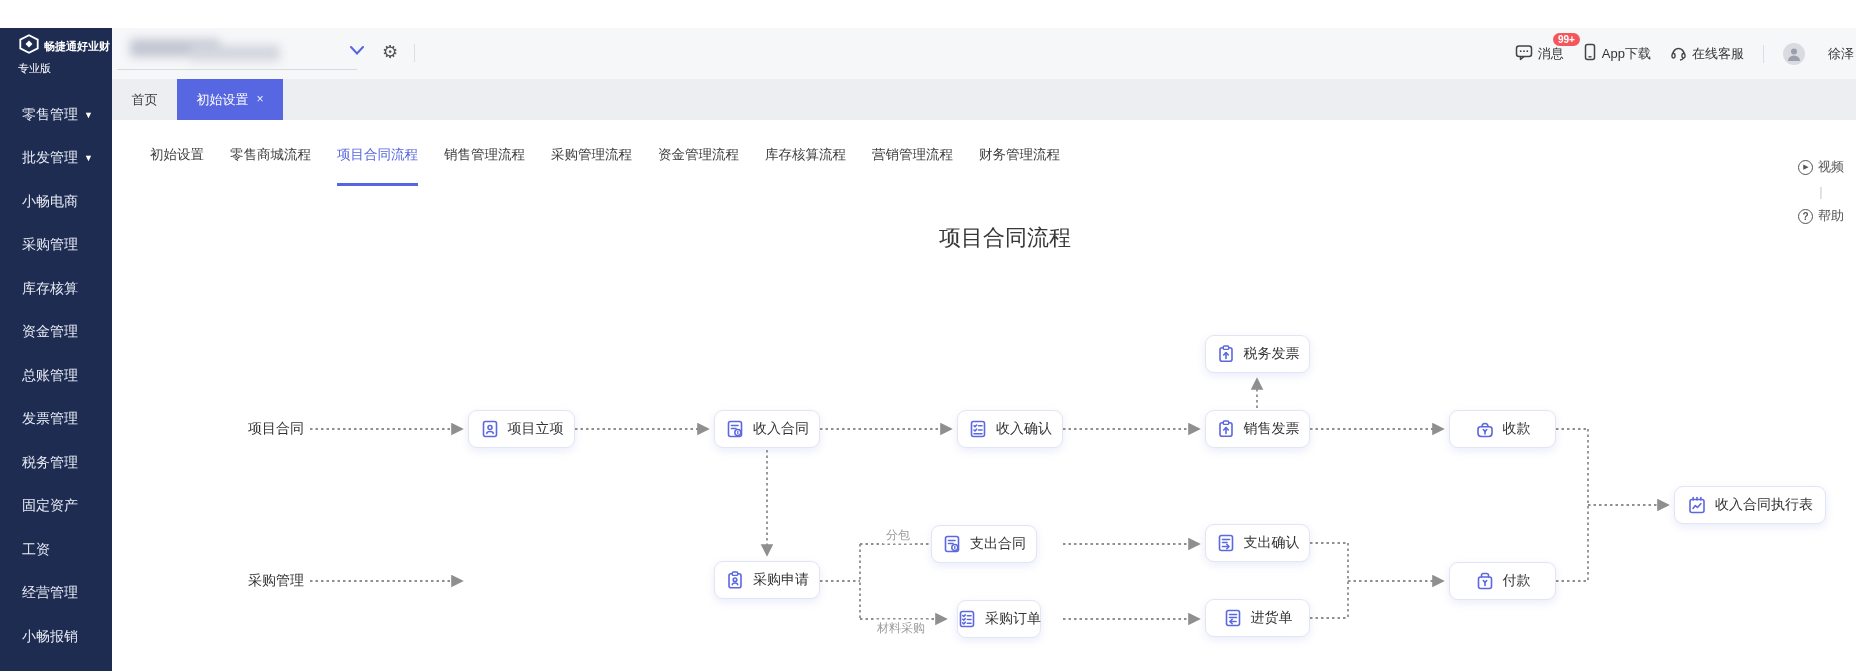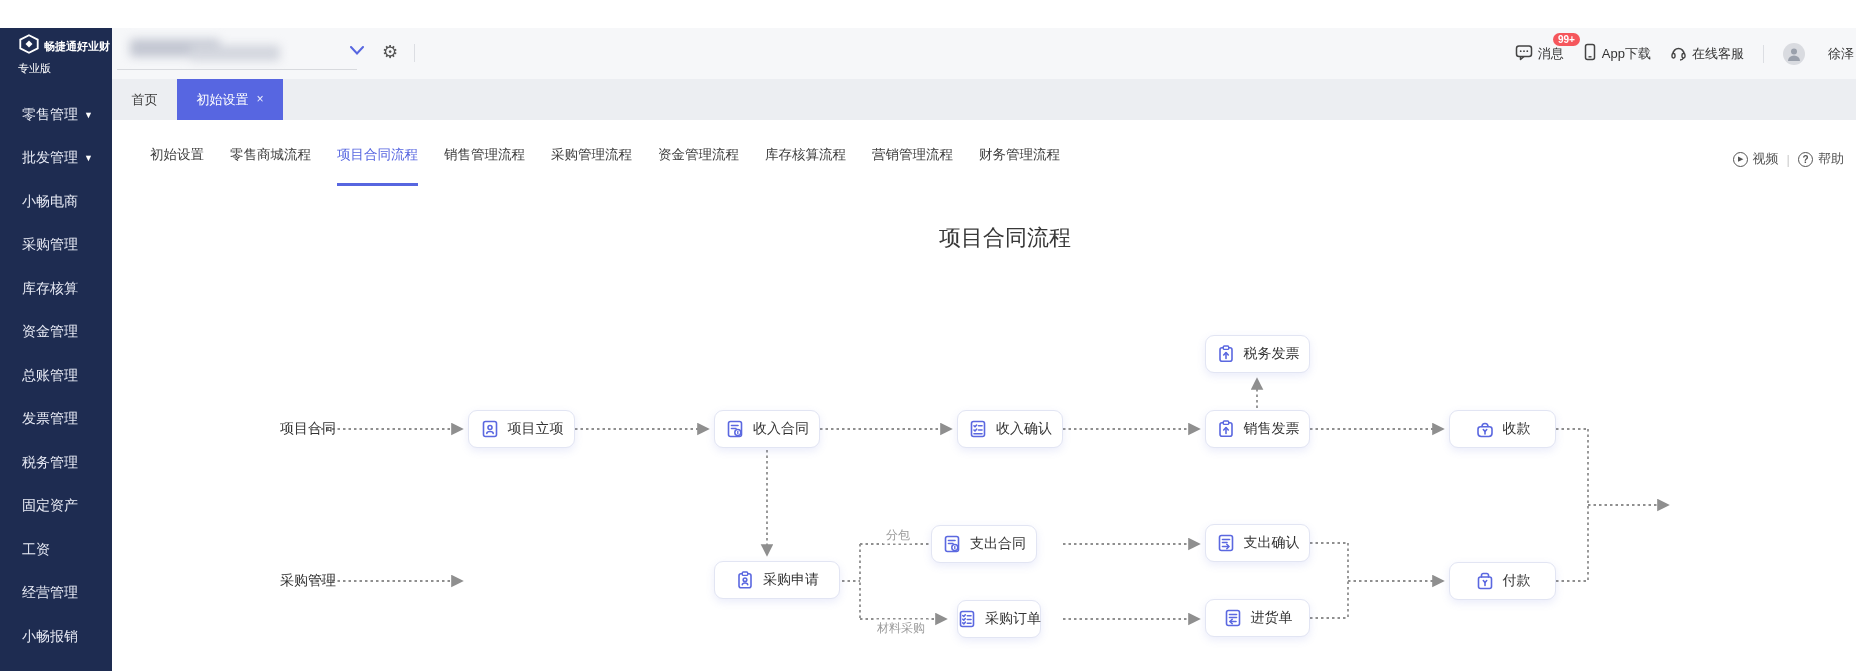--- a/index.html
+++ b/index.html
@@ -53,40 +53,40 @@
   .wtab-active .x { font-size:12px; opacity:.9; cursor:pointer; }
 
   
   .content { position:absolute; left:112px; top:120px; width:1744px; height:551px;
     background:#fff; }
   .flow-tabs { position:relative; height:66px; display:flex; gap:26px;
     padding:26px 0 0 38px; }
   .ftab { font-size:13.5px; color:#3d3d3d; padding-bottom:14px; cursor:pointer;
     border-bottom:3px solid transparent; white-space:nowrap; }
   .ftab.active { color:#5766e0; border-bottom-color:#5766e0; }
-  .tools { position:absolute; right:12px; top:30px; display:flex; align-items:center;
-    gap:8px; font-size:13px; color:#555; }
+  .tools { position:absolute; right:12px; top:38px; display:flex; align-items:center;
+    gap:8px; font-size:13px; color:#555;flex-direction:column; }
   .tool { display:flex; align-items:center; gap:5px; cursor:pointer; }
   .circle-ic { width:15px; height:15px; border:1.4px solid #555; border-radius:50%;
     display:flex; align-items:center; justify-content:center; font-size:8px; color:#555; }
   .circle-ic.play::before { content:"▶"; font-size:7px; margin-left:1px; }
   .circle-ic.q::before { content:"?"; font-size:10px; font-weight:bold; }
   .tool-sep { color:#ccc; }
 
   
   .diagram { position:absolute; inset:0; }
   .dg-title { position:absolute; left:893px; top:103px; transform:translateX(-50%);
     font-size:22px; color:#383838; white-space:nowrap; }
   .edges { position:absolute; left:0; top:0; }
   .node { position:absolute; height:38px; background:#fff; border:1px solid #e2e5f3;
     border-radius:9px; box-shadow:0 3px 8px rgba(90,105,220,.13); display:flex;
     align-items:center; justify-content:center; gap:8px; font-size:14px; color:#333;
     cursor:pointer; white-space:nowrap; }
   .node svg { flex:0 0 auto; }
-  .row-label { position:absolute; font-size:14px; color:#333; white-space:nowrap;margin-left:32px; }
+  .row-label { position:absolute; font-size:14px; color:#333; white-space:nowrap; }
   .edge-label { position:absolute; font-size:12px; color:#9a9a9a; white-space:nowrap;
     transform:translate(-50%,-50%); background:#fff; padding:0 3px; }
 </style>
 </head>
 <body>
 
 <div class="logo-box">
   <div class="logo-row">
     <span>
       <svg width="22" height="22" viewBox="0 0 24 24">
@@ -285,21 +285,31 @@
       </div>
       <div class="node" style="left: 1337px; top: 290px; width: 107px;">
         <svg width="20" height="20" viewBox="0 0 20 20">
           <path d="M5.5 7.8 h9 a2.5 2.5 0 0 1 2.5 2.5 v4 a3.2 3.2 0 0 1-3.2 3.2 h-7.6 a3.2 3.2 0 0 1-3.2-3.2 v-4 a2.5 2.5 0 0 1 2.5-2.5 z" fill="none" stroke="#5b68e0" stroke-width="1.6" stroke-linecap="round" stroke-linejoin="round"></path>
           <path d="M7 7.5 a3 3 0 0 1 6 0" fill="none" stroke="#5b68e0" stroke-width="1.6" stroke-linecap="round" stroke-linejoin="round"></path>
           <path d="M8.3 10.5 l1.7 2 l1.7-2" fill="none" stroke="#5b68e0" stroke-width="1.6" stroke-linecap="round" stroke-linejoin="round"></path>
           <line x1="10" y1="12.5" x2="10" y2="15" fill="none" stroke="#5b68e0" stroke-width="1.6" stroke-linecap="round" stroke-linejoin="round"></line>
         </svg>
         <span>收款</span>
       </div>
-      <div class="node" style="left: 602px; top: 441px; width: 126px;">
+      <div class="node" style="left: 1562px; top: 366px; width: 152px;">
+        <svg width="20" height="20" viewBox="0 0 20 20">
+          <rect x="3" y="4.5" width="14" height="13" rx="2" fill="none" stroke="#5b68e0" stroke-width="1.6" stroke-linecap="round" stroke-linejoin="round"></rect>
+          <line x1="6.2" y1="2.5" x2="6.2" y2="5" fill="none" stroke="#5b68e0" stroke-width="1.6" stroke-linecap="round" stroke-linejoin="round"></line>
+          <line x1="10" y1="2.5" x2="10" y2="5" fill="none" stroke="#5b68e0" stroke-width="1.6" stroke-linecap="round" stroke-linejoin="round"></line>
+          <line x1="13.8" y1="2.5" x2="13.8" y2="5" fill="none" stroke="#5b68e0" stroke-width="1.6" stroke-linecap="round" stroke-linejoin="round"></line>
+          <path d="M6 13.5 l2.4-3 l2 2 l3.4-3.8" fill="none" stroke="#5b68e0" stroke-width="1.6" stroke-linecap="round" stroke-linejoin="round"></path>
+        </svg>
+        <span>收入合同执行表</span>
+      </div>
+      <div class="node" style="left: 602px; top: 441px; width: 106px;">
         <svg width="20" height="20" viewBox="0 0 20 20">
           <rect x="4" y="3.8" width="12" height="14" rx="2" fill="none" stroke="#5b68e0" stroke-width="1.6" stroke-linecap="round" stroke-linejoin="round"></rect>
           <rect x="7.3" y="2" width="5.4" height="3.4" rx="1" fill="#fff" stroke="#5b68e0" stroke-width="1.4"></rect>
           <circle cx="10" cy="9.8" r="1.8" fill="none" stroke="#5b68e0" stroke-width="1.6" stroke-linecap="round" stroke-linejoin="round"></circle>
           <path d="M7.3 14.8 c0-2.4 5.4-2.4 5.4 0" fill="none" stroke="#5b68e0" stroke-width="1.6" stroke-linecap="round" stroke-linejoin="round"></path>
         </svg>
         <span>采购申请</span>
       </div>
       <div class="node" style="left: 819px; top: 405px; width: 106px;">
         <svg width="20" height="20" viewBox="0 0 20 20">

